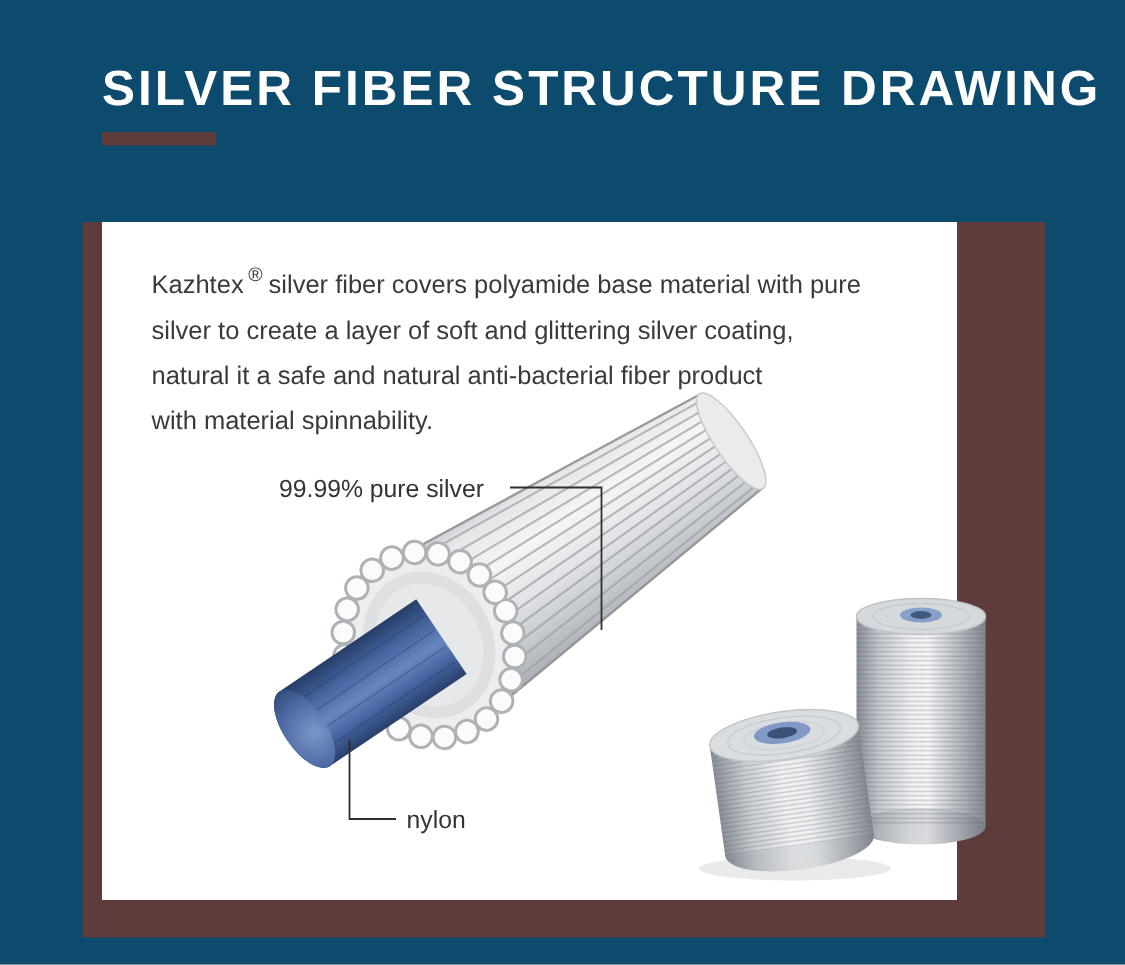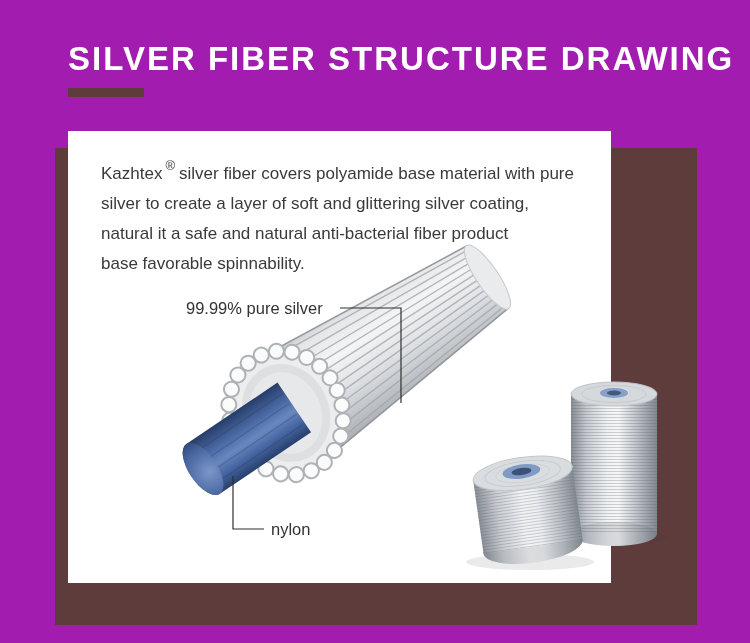--- a/index.html
+++ b/index.html
@@ -1,36 +1,37 @@
 <!DOCTYPE html>
 <html><head>
 <meta charset="utf-8">
 <style>
   html,body{margin:0;padding:0;background:#888;}
   .page{
     position:relative;width:750px;height:643px;overflow:hidden;
-    background:#a21caf;
+    background:#0c4a6e;
     font-family:"Liberation Sans",sans-serif;
   }
   .title{
     position:absolute;left:68px;top:40px;margin:0;
     font-size:33px;font-weight:bold;letter-spacing:2px;
     color:#ffffff;white-space:nowrap;
   }
   .title-underline{
     position:absolute;left:68px;top:88px;width:76px;height:9px;
     background:#5e3c3c;
   }
   .frame{
     position:absolute;left:55px;top:148px;width:642px;height:477px;
     background:#5e3c3c;
   }
   .panel{
-    position:absolute;left:68px;top:131px;width:543px;height:452px;
+    position:absolute;left:68px;top:148px;width:543px;height:452px;
     background:#ffffff;
+    padding-left:27px;
   }
   .para{
     position:absolute;left:33px;top:22px;margin:0;width:565px;
     font-size:17px;line-height:30px;color:#3a3a3a;
   }
   .para .line{display:block;}
   .para sup{
     font-size:13px;position:relative;top:-2px;margin:0 4px 0 3px;
   }
   .illustration{
@@ -50,21 +51,21 @@
   <div class="title-underline"></div>
 
   <div class="frame"></div>
 
   <div class="panel">
 
     <p class="para">
       <span class="line"><span>Kazhtex</span><sup>®</sup><span>silver fiber covers polyamide base material with pure</span></span>
       <span class="line">silver to create a layer of soft and glittering silver coating,</span>
       <span class="line">natural it a safe and natural anti-bacterial fiber product</span>
-      <span class="line">base favorable spinnability.</span>
+      <span class="line">with material spinnability.</span>
     </p>
 
     <svg class="illustration" viewBox="0 0 629 452" xmlns="http://www.w3.org/2000/svg">
       <defs>
         <linearGradient id="tubeGrad" gradientUnits="userSpaceOnUse" x1="0" y1="-62" x2="0" y2="62">
           <stop offset="0" stop-color="#c2c5c9"></stop>
           <stop offset="0.12" stop-color="#e4e6e8"></stop>
           <stop offset="0.35" stop-color="#f4f5f6"></stop>
           <stop offset="0.6" stop-color="#e0e2e5"></stop>
           <stop offset="0.85" stop-color="#bcc0c5"></stop>

